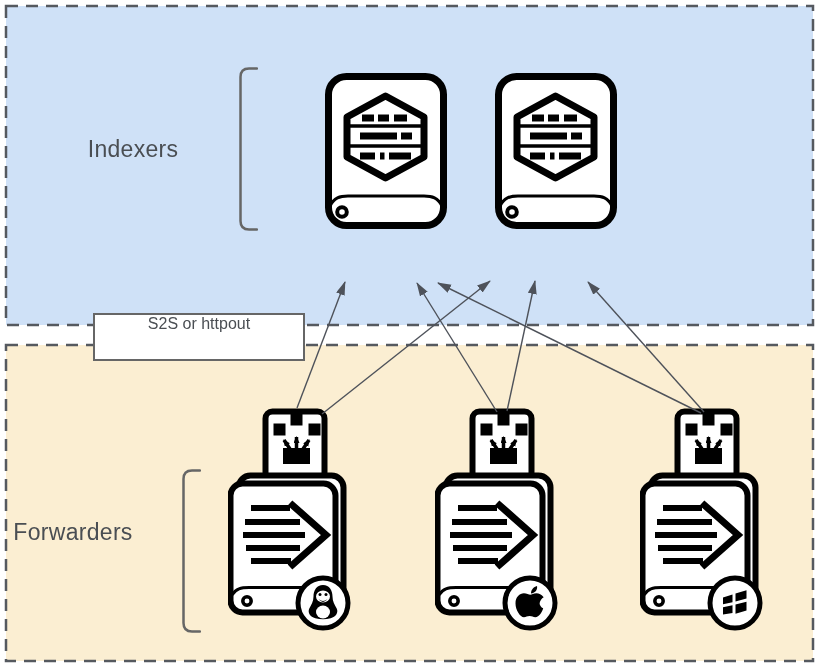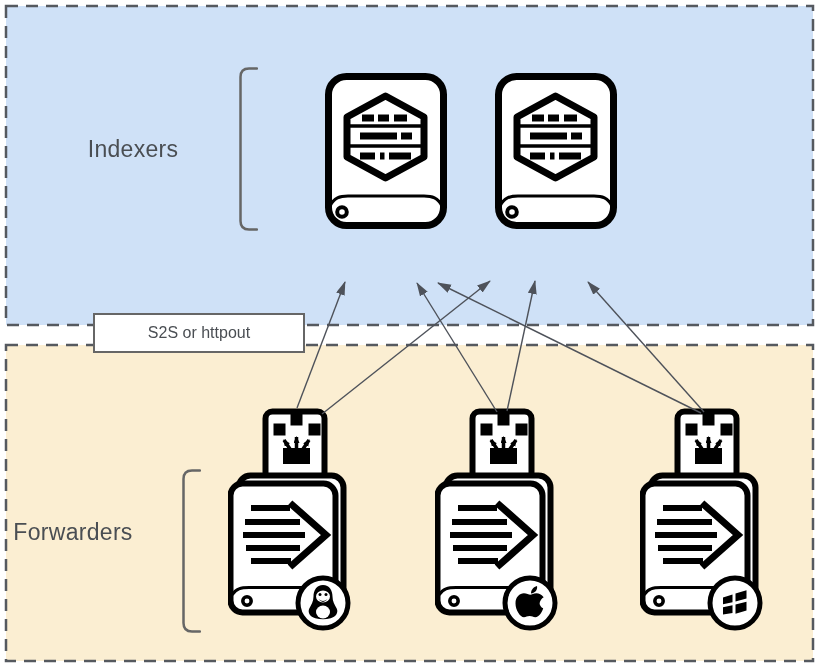--- a/index.html
+++ b/index.html
@@ -10,25 +10,25 @@
   .region-label{
     position:absolute;
     color:var(--label_text,#4a4e53);
     font-size:23px;
     text-align:center;
     letter-spacing:.3px;
     user-select:none;
   }
   .link-label{
     position:absolute;
-    left:93px;top:313px;width:212px;height:40px;
+    left:93px;top:313px;width:212px;height:48px;
     background:var(--link_label_bg,#ffffff);
     border:2px solid var(--link_label_border,#666666);
     box-sizing:border-box;
-    display:flex;align-items:center;justify-content:center;
+    display:flex;align-items:flex-start;justify-content:center;
     font-size:16px;
     color:var(--label_text,#4a4e53);
     z-index:5;
   }
   .arrows{z-index:10;pointer-events:none;}
   .defs-holder{position:absolute;width:0;height:0;overflow:hidden;}
 </style>
 </head>
 <body>
 

